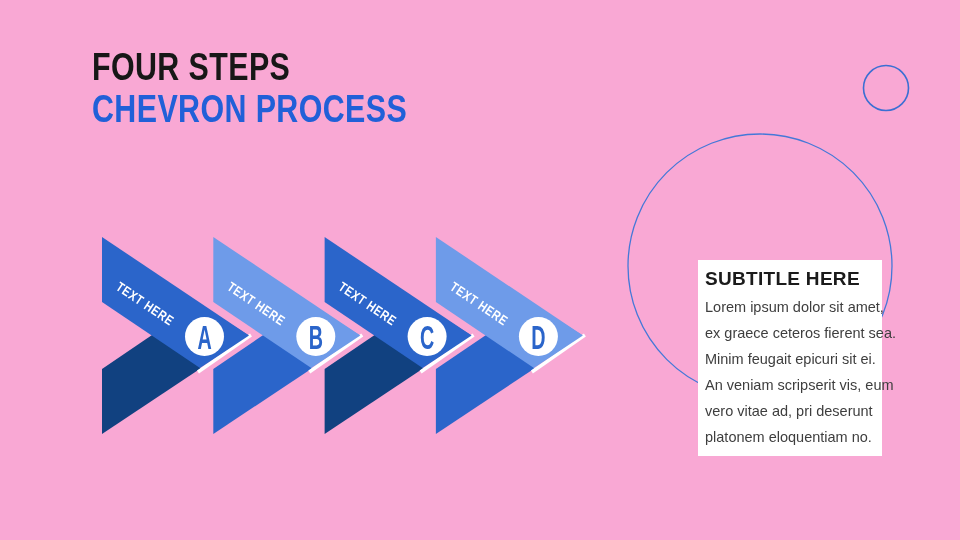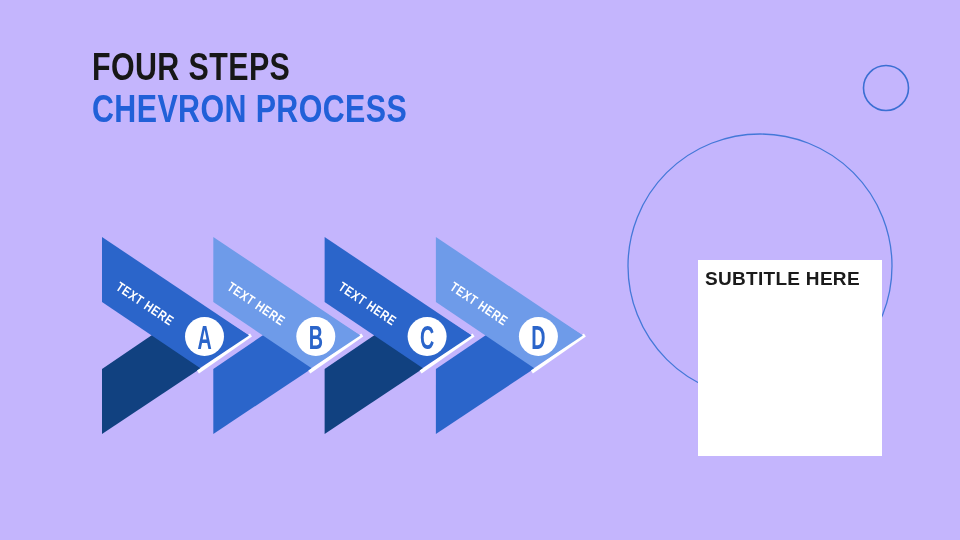--- a/index.html
+++ b/index.html
@@ -55,21 +55,21 @@
     letter-spacing: 0.8px;
   }
   .chev-letter {
     font-size: 34px;
     font-weight: 700;
   }
 </style>
 </head>
 <body>
 
-<div class="slide" style="background: #c4b5fd;">
+<div class="slide" style="background: #f9a8d4;">
 
   <div class="title-line title-line-1" style="color: rgb(23, 23, 23);">FOUR STEPS</div>
 
   <div class="title-line title-line-2" style="color: rgb(33, 96, 216);">CHEVRON PROCESS</div>
 
   <svg class="decor-svg" viewBox="0 0 960 540" xmlns="http://www.w3.org/2000/svg">
     <g id="chevron-group">
         <g>
           <polygon points="202,306 249,335.5 202,366" fill="#2b65ca"></polygon>
           <polygon points="102,369 180,316 200.5,368.5 102,434" fill="#114180"></polygon>
@@ -106,15 +106,23 @@
           <circle cx="538.4" cy="336.5" r="19.5" fill="#ffffff"></circle>
           <text transform="translate(538.4,348.5) scale(0.58,1)" text-anchor="middle" fill="#2b65ca" class="chev-letter">D</text>
         </g>
       </g>
     <circle cx="760" cy="266" r="132" fill="none" stroke-width="1.3" stroke="#4478d8"></circle>
     <circle cx="886" cy="88" r="22.5" fill="none" stroke-width="1.6" stroke="#3b6fd3"></circle>
   </svg>
 
   <div class="textbox">
     <div class="subtitle" style="color: rgb(27, 27, 27);">SUBTITLE HERE</div>
+    <div class="bodylines">
+      <div class="bodyline" style="color: rgb(62, 62, 62);">Lorem ipsum dolor sit amet,</div>
+      <div class="bodyline" style="color: rgb(62, 62, 62);">ex graece ceteros fierent sea.</div>
+      <div class="bodyline" style="color: rgb(62, 62, 62);">Minim feugait epicuri sit ei.</div>
+      <div class="bodyline" style="color: rgb(62, 62, 62);">An veniam scripserit vis, eum</div>
+      <div class="bodyline" style="color: rgb(62, 62, 62);">vero vitae ad, pri deserunt</div>
+      <div class="bodyline" style="color: rgb(62, 62, 62);">platonem eloquentiam no.</div>
+    </div>
   </div>
 
 </div>
 
 </body></html>

